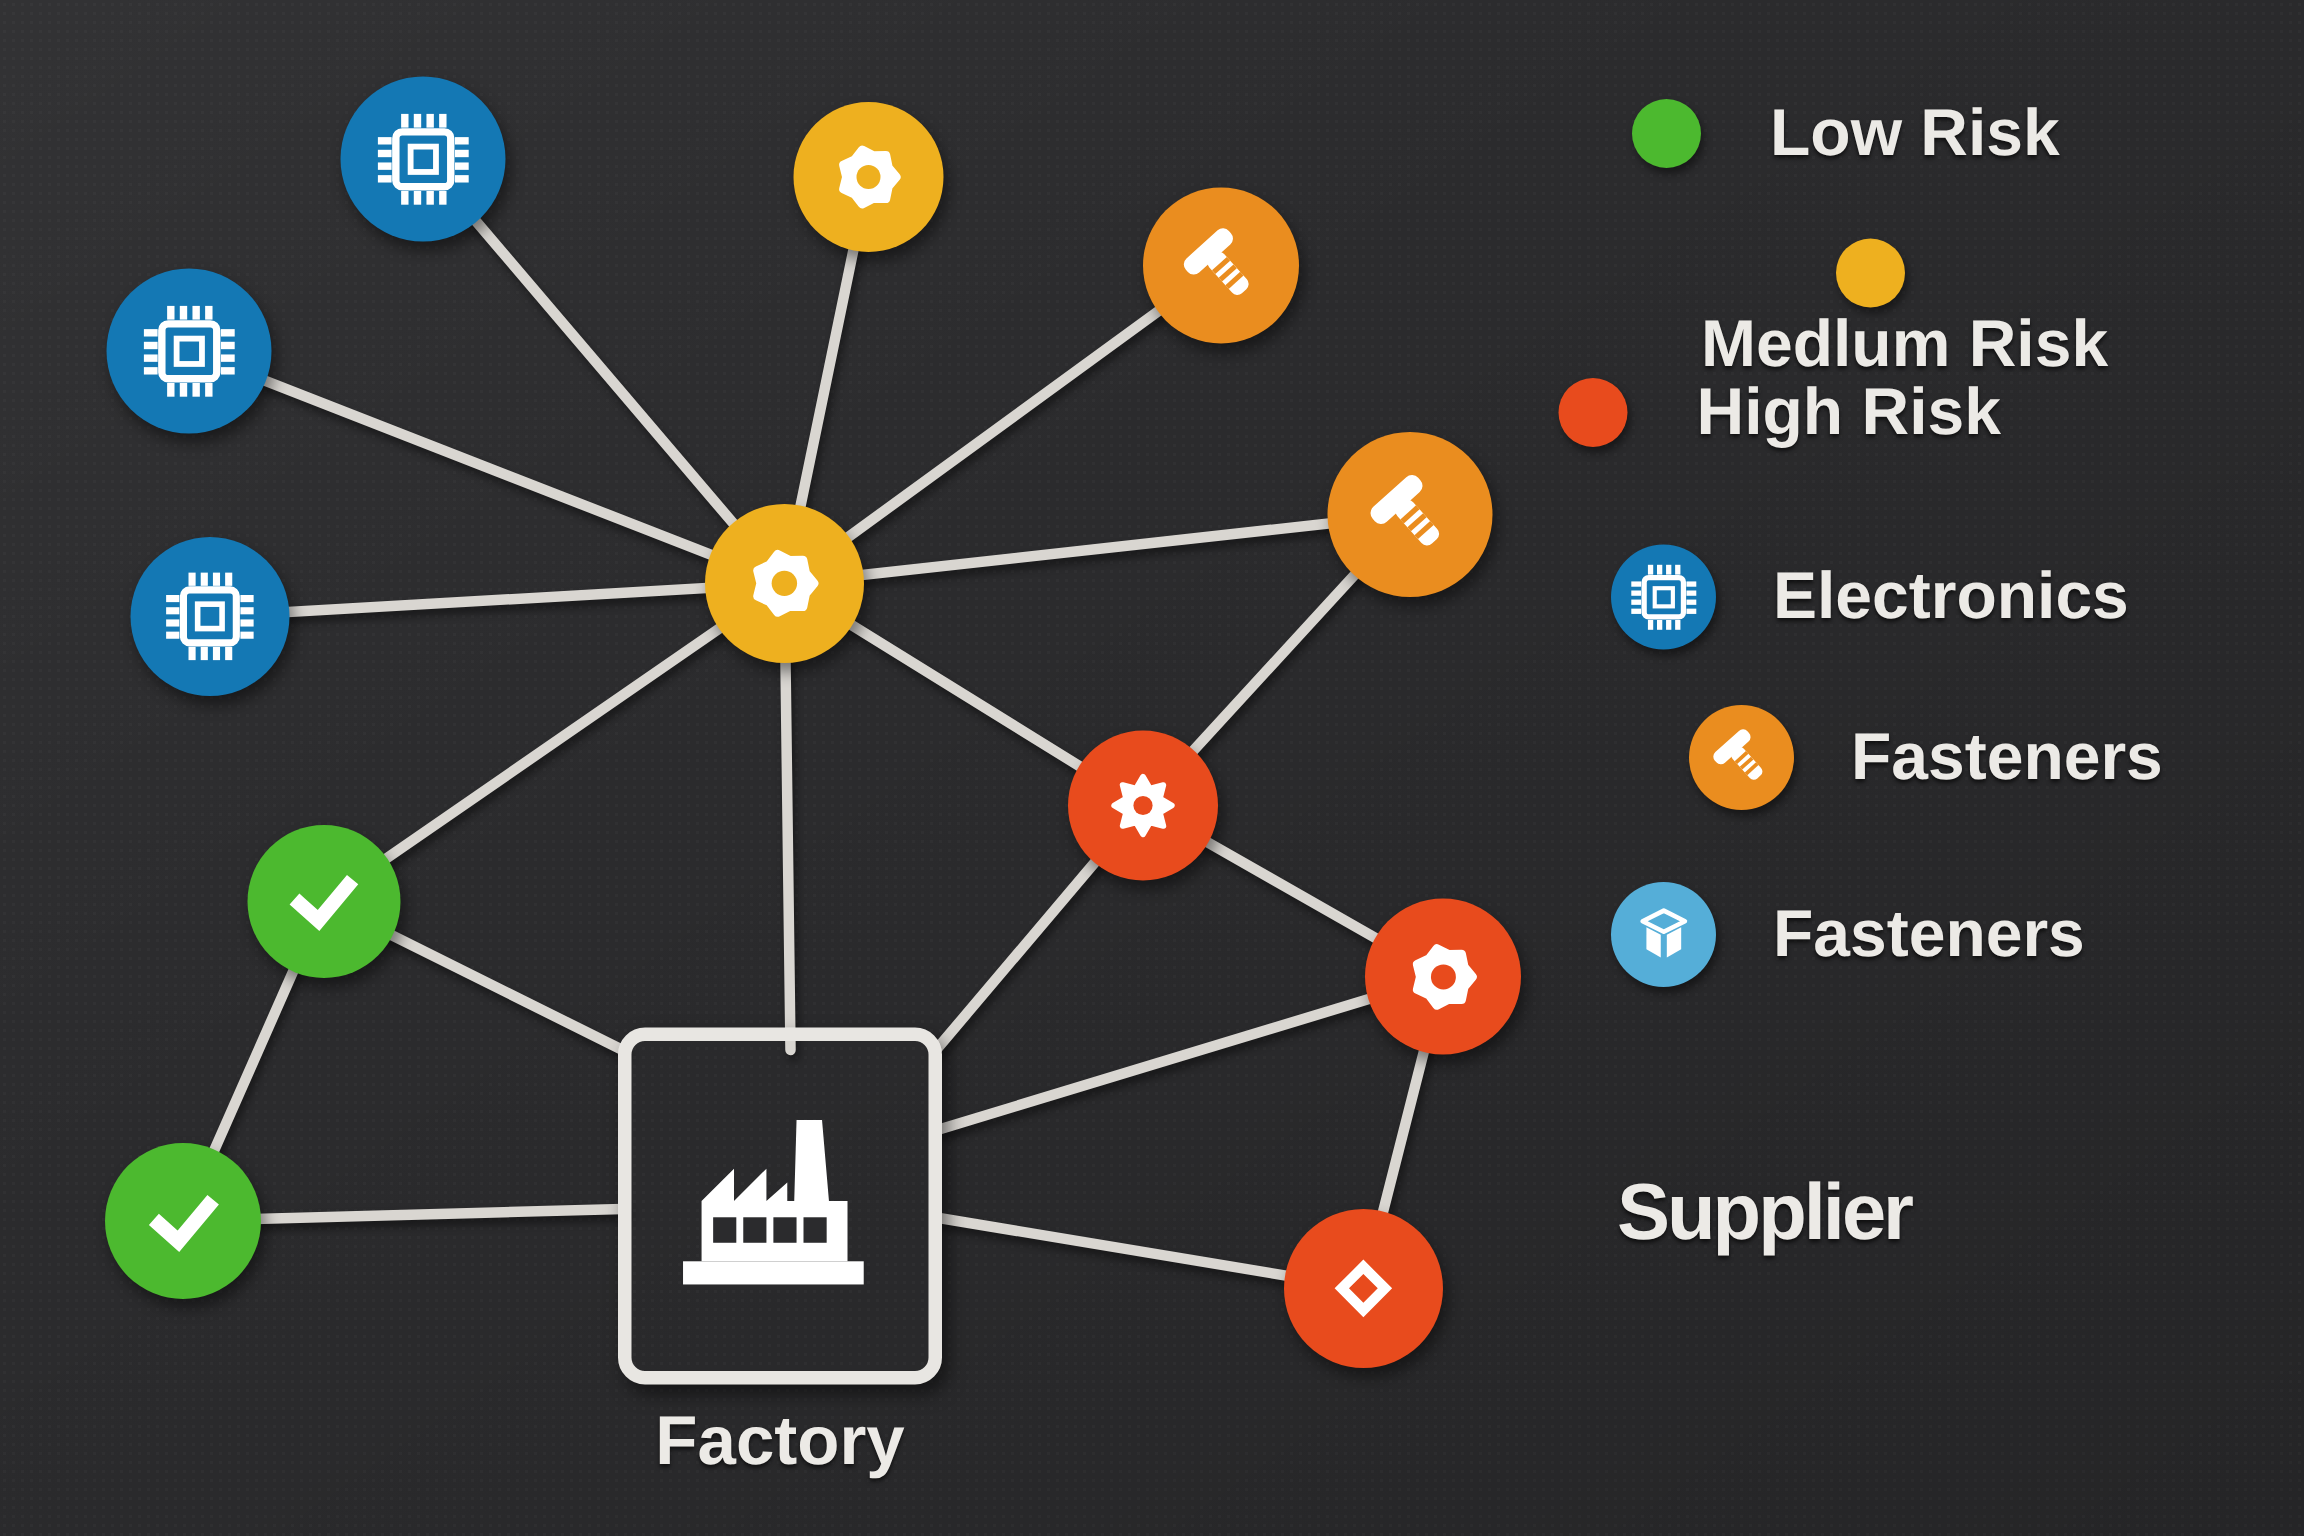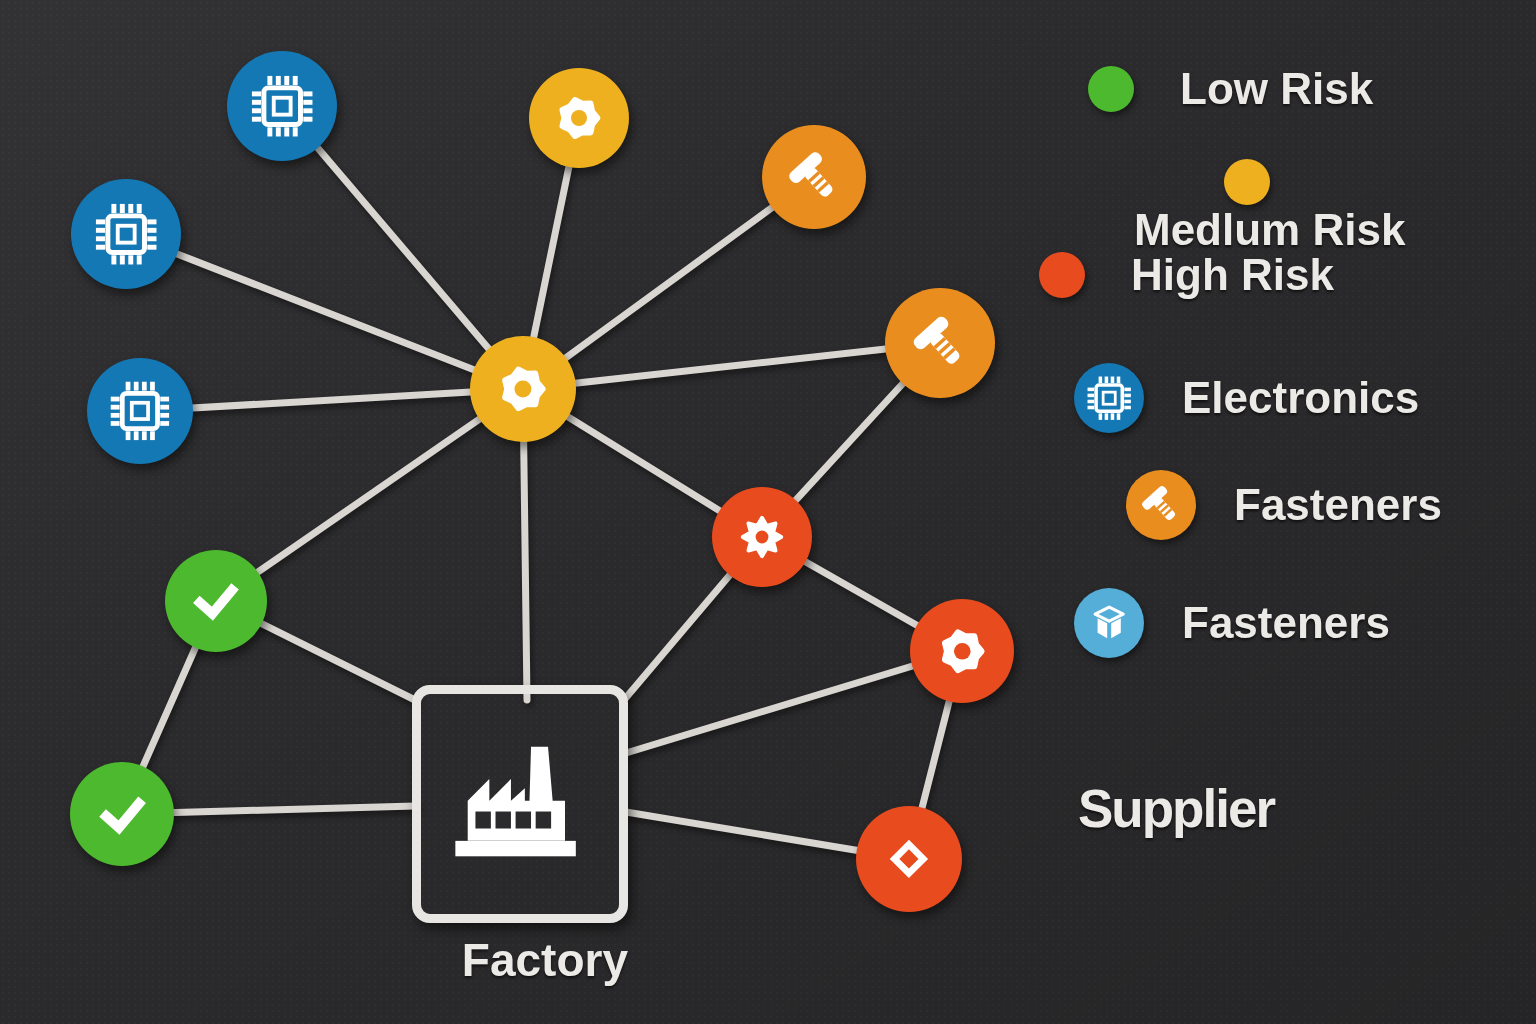--- a/index.html
+++ b/index.html
@@ -27,21 +27,21 @@
   .factory{
     position:absolute;left:412px;top:685px;width:198px;height:220px;
     border:9px solid #e8e6e2;border-radius:18px;
     display:flex;align-items:center;justify-content:center;
     color:var(--background,#2b2b2d);
     box-shadow:4px 6px 12px rgba(0,0,0,.5);
   }
   .factory svg{width:78%;height:78%;}
   .factory-label{
     position:absolute;left:412px;top:933px;width:216px;
-    text-align:right;font-size:46px;font-weight:bold;
+    text-align:center;font-size:46px;font-weight:bold;
     color:var(--text,#eceae6);text-shadow:0 2px 3px rgba(0,0,0,.6);
   }
   
   .lrow{position:absolute;display:flex;align-items:center;}
   .llabel{
     font-size:44px;font-weight:bold;color:var(--text,#eceae6);
     text-shadow:0 2px 3px rgba(0,0,0,.65);white-space:nowrap;
   }
   .dot{
     width:46px;height:46px;border-radius:50%;

